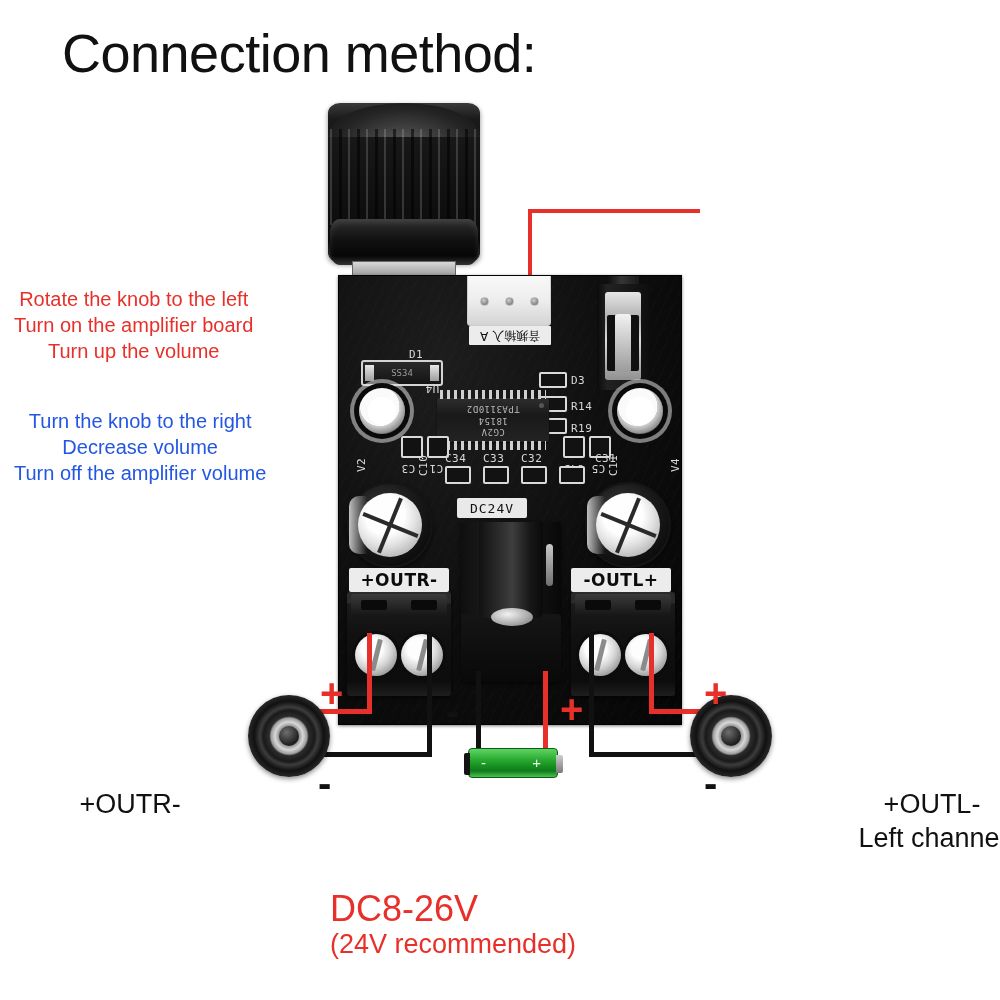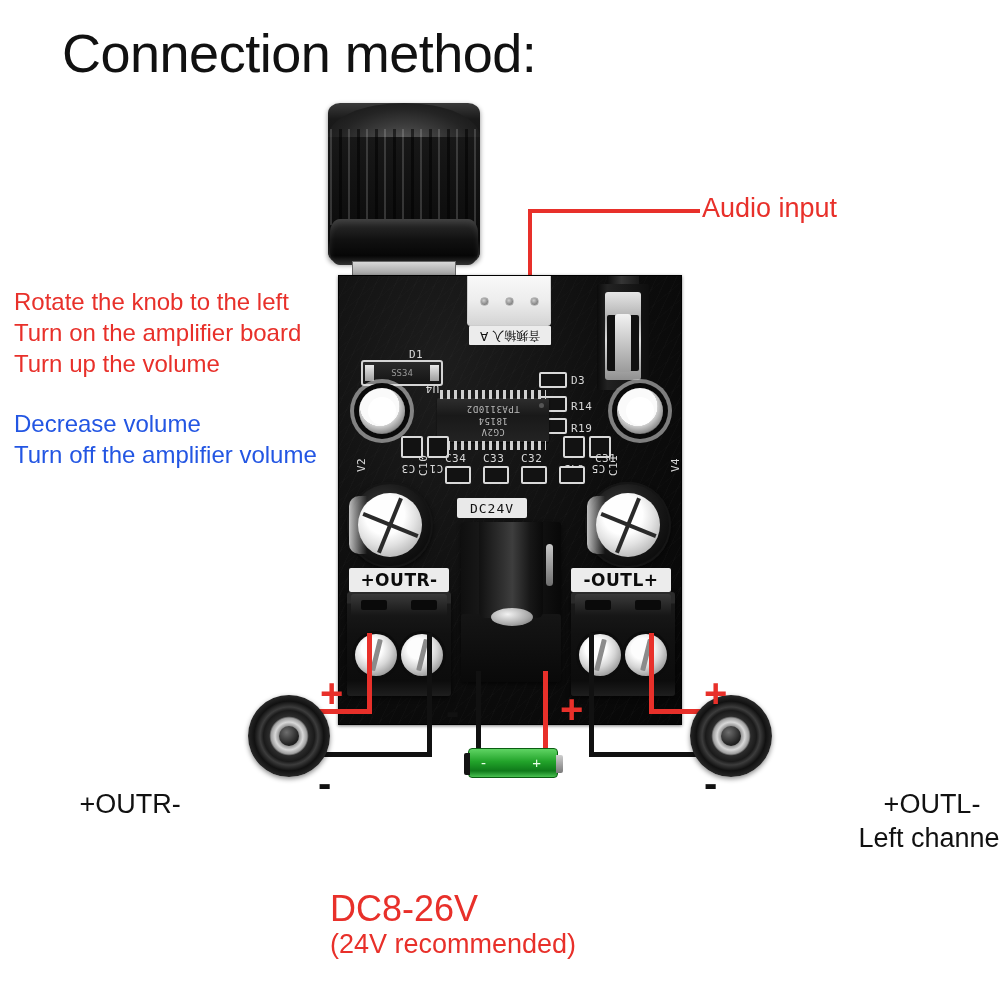--- a/index.html
+++ b/index.html
@@ -15,21 +15,21 @@
   #stage { position:absolute; inset:0; }
 
   
   .title {
     position:absolute; left:14px; top:22px;
     font-size:54px; font-weight:400; color:#111;
     letter-spacing:-0.5px; white-space:nowrap;margin-left:48px;
   }
 
   
-  .instr { position:absolute; font-size:24px; line-height:1.30; white-space:nowrap; }
+  .instr { position:absolute; font-size:20px; line-height:1.30; white-space:nowrap;text-align:center; }
   .instr.red  { color:#e8302a; left:14px; top:286px; }
   .instr.blue { color:#2356e3; left:14px; top:408px; }
   .instr div { margin:0; padding:0; }
 
   
   .callout {
     position:absolute; font-size:27px; color:#e8302a; white-space:nowrap;
   }
   #audio-input-label { left:702px; top:193px; }
 
@@ -385,25 +385,25 @@
 
   <div class="title">Connection method:</div>
 
   <div class="instr red">
     <div>Rotate the knob to the left</div>
     <div>Turn on the amplifier board</div>
     <div>Turn up the volume</div>
   </div>
 
   <div class="instr blue">
+    <div>Turn the knob to the right</div>
     <div>Decrease volume</div>
     <div>Turn off the amplifier volume</div>
   </div>
 
-  <div class="callout" id="audio-input-label">Audio input</div>
   <div class="lead" id="audio-lead-h"></div>
   <div class="lead" id="audio-lead-v"></div>
 
   <div class="chan-label" id="right-channel-label">
     <div>+OUTR-</div>
   </div>
   <div class="chan-label" id="left-channel-label">
     <div>+OUTL-</div>
     <div>Left channel</div>
   </div>

